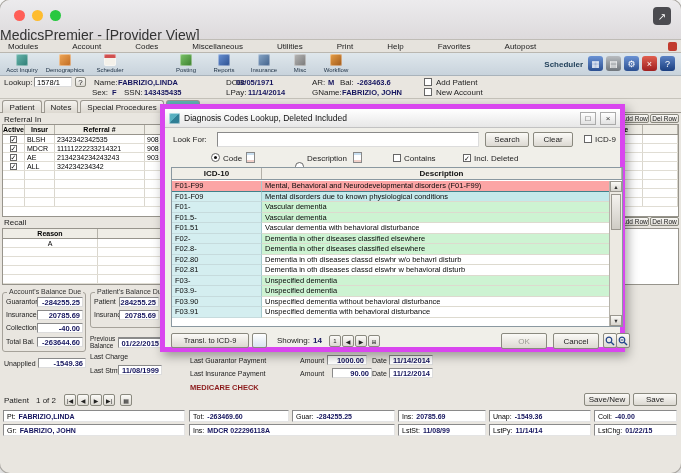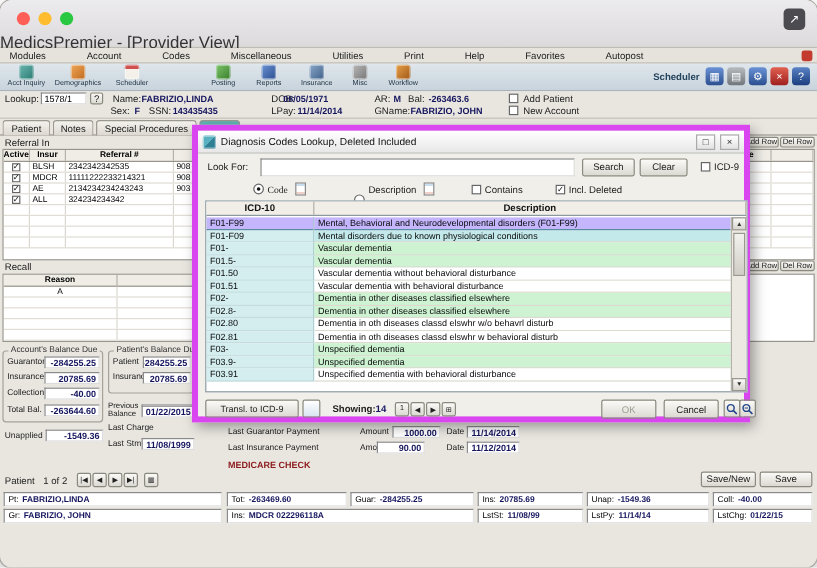--- a/index.html
+++ b/index.html
@@ -88,21 +88,21 @@
            font-size:8px; font-weight:bold; color:#111;}
   .dgh{ display:flex; align-items:center; justify-content:center; border-right:1px solid #b3b0a8;}
   .dgbody{ position:absolute; left:0; top:13px; right:13px; bottom:0; overflow:hidden; }
   .drow{ display:flex; height:10.5px; font-size:7.5px; color:#0a0a0a; }
   .dcode{ width:90px; background:#d4eef0; border-right:1px solid #a5c9cc;
           border-bottom:1px solid #c6dbdd; display:flex; align-items:center; padding-left:3px;}
   .ddesc{ flex:1; background:#fff; border-bottom:1px solid #dddacf; display:flex;
           align-items:center; padding-left:3px; overflow:hidden; white-space:nowrap;}
   .drow.cat .ddesc{ background:#c4e9ea; }
   .drow.grn .ddesc{ background:#cdf3d2; }
-  .drow.sel .dcode, .drow.sel .ddesc{ background:#c4b5fd; border-bottom-color:#3f818a;}
+  .drow.sel .dcode, .drow.sel .ddesc{ background:#fca5a5; border-bottom-color:#3f818a;}
   .sbar{ position:absolute; right:0; top:13px; bottom:0; width:13px; background:#ece9e2;
          border-left:1px solid #b5b2aa; }
   .sbtn{ position:absolute; left:0; right:0; height:11px; background:linear-gradient(#fbfaf7,#d8d5ce);
          border:1px solid #9a978f; font-size:5.5px; display:flex; align-items:center; justify-content:center; color:#333;}
   .sthumb{ position:absolute; left:1px; right:1px; top:13px; height:36px;
            background:linear-gradient(#f4f2ee,#cfccc5); border:1px solid #9a978f; }
   .navsq{ width:12px; height:12px; font-size:6px; }
   .mag{ width:14px; height:15px; }
 </style>
 </head>
@@ -423,21 +423,21 @@
   <span class="lbl small abs" style="left:300px;top:357px;">Amount</span>
   <div class="fld num abs" style="left:327px;top:355px;width:40px;height:10px;">
       <span>1000.00</span>
     </div>
   <span class="lbl small abs" style="left:372px;top:357px;">Date</span>
   <div class="fld num abs" style="left:389px;top:355px;width:44px;height:10px;">
       <span>11/14/2014</span>
     </div>
   <span class="lbl small abs" style="left:190px;top:370px;">Last Insurance Payment</span>
   <span class="lbl small abs" style="left:300px;top:370px;">Amount</span>
-  <div class="fld num abs" style="left:314px;top:368px;width:40px;height:10px;">
+  <div class="fld num abs" style="left:332px;top:368px;width:40px;height:10px;">
       <span>90.00</span>
     </div>
   <span class="lbl small abs" style="left:372px;top:370px;">Date</span>
   <div class="fld num abs" style="left:389px;top:368px;width:44px;height:10px;">
       <span>11/12/2014</span>
     </div>
   <span class="abs" style="left:190px;top:383px;font-size:7.5px;font-weight:bold;color:#8b1a1a;">MEDICARE CHECK</span>
 
   <span class="lbl abs" style="left:4px;top:396px;">Patient</span>
   <span class="lbl abs" style="left:36px;top:396px;">1 of 2</span>
@@ -509,21 +509,21 @@
     <span class="lbl abs" style="left:8px;top:26px;">Look For:</span>
     <div class="fld abs" style="left:52px;top:23px;width:262px;height:15px;">
         <span></span>
       </div>
     <div class="btn abs" style="left:320px;top:23px;width:44px;height:15px;">Search</div>
     <div class="btn abs" style="left:368px;top:23px;width:40px;height:15px;">Clear</div>
     <div class="cb abs" style="left:419px;top:26px;"></div>
     <span class="lbl abs" style="left:430px;top:26px;">ICD-9</span>
 
     <div class="radio on abs" style="left:46px;top:44px;"></div>
-    <span class="lbl abs" style="left:58px;top:45px;font-family:Liberation Serif, serif;">Code</span>
+    <span class="lbl abs" style="left:58px;top:45px;">Code</span>
     <div class="pgicon abs" style="left:81px;top:43px;"></div>
     <div class="radio abs" style="left:130px;top:44px;"></div>
     <span class="lbl abs" style="left:142px;top:45px;">Description</span>
     <div class="pgicon abs" style="left:188px;top:43px;"></div>
     <div class="cb abs" style="left:228px;top:45px;"></div>
     <span class="lbl abs" style="left:239px;top:45px;">Contains</span>
     <div class="cb abs" style="left:298px;top:45px;">
         <span>✓</span>
       </div>
     <span class="lbl abs" style="left:309px;top:45px;">Incl. Deleted</span>
@@ -544,24 +544,20 @@
           </div>
         <div class="drow grn">
             <div class="dcode">F01-</div>
             <div class="ddesc">Vascular dementia</div>
           </div>
         <div class="drow grn">
             <div class="dcode">F01.5-</div>
             <div class="ddesc">Vascular dementia</div>
           </div>
         <div class="drow">
-            <div class="dcode">F01.50</div>
-            <div class="ddesc">Vascular dementia without behavioral disturbance</div>
-          </div>
-        <div class="drow">
             <div class="dcode">F01.51</div>
             <div class="ddesc">Vascular dementia with behavioral disturbance</div>
           </div>
         <div class="drow grn">
             <div class="dcode">F02-</div>
             <div class="ddesc">Dementia in other diseases classified elsewhere</div>
           </div>
         <div class="drow grn">
             <div class="dcode">F02.8-</div>
             <div class="ddesc">Dementia in other diseases classified elsewhere</div>
@@ -576,38 +572,42 @@
           </div>
         <div class="drow grn">
             <div class="dcode">F03-</div>
             <div class="ddesc">Unspecified dementia</div>
           </div>
         <div class="drow grn">
             <div class="dcode">F03.9-</div>
             <div class="ddesc">Unspecified dementia</div>
           </div>
         <div class="drow">
+            <div class="dcode">F03.90</div>
+            <div class="ddesc">Unspecified dementia without behavioral disturbance</div>
+          </div>
+        <div class="drow">
             <div class="dcode">F03.91</div>
             <div class="ddesc">Unspecified dementia with behavioral disturbance</div>
           </div>
       </div>
       <div class="sbar">
         <div class="sbtn" style="top:0;">
             <span>▲</span>
           </div>
         <div class="sthumb"></div>
         <div class="sbtn" style="bottom:0;">
             <span>▼</span>
           </div>
       </div>
     </div>
 
     <div class="btn abs" style="left:6px;top:224px;width:78px;height:15px;font-size:7.5px;">Transl. to ICD-9</div>
     <div class="btn abs" style="left:87px;top:224px;width:15px;height:15px;background:linear-gradient(#fff,#d8e4f0);"></div>
-    <span class="lbl abs" style="left:112px;top:227px;font-weight:bold;">Showing:</span>
+    <span class="lbl abs" style="left:112px;top:227px;">Showing:</span>
     <span class="val abs" style="left:148px;top:227px;font-size:8px;">14</span>
     <div class="btn navsq abs" style="left:164px;top:226px;">1</div>
     <div class="btn navsq abs" style="left:177px;top:226px;">◀</div>
     <div class="btn navsq abs" style="left:190px;top:226px;">▶</div>
     <div class="btn navsq abs" style="left:203px;top:226px;">⊞</div>
     <div class="btn disabled abs" style="left:336px;top:224px;width:46px;height:16px;">OK</div>
     <div class="btn abs" style="left:388px;top:224px;width:46px;height:16px;">Cancel</div>
     <div class="btn mag abs" style="left:438px;top:224px;">
       <svg width="10" height="10" viewBox="0 0 10 10">
           <circle cx="4" cy="4" r="2.8" fill="none" stroke="#224488" stroke-width="1.2"></circle>

